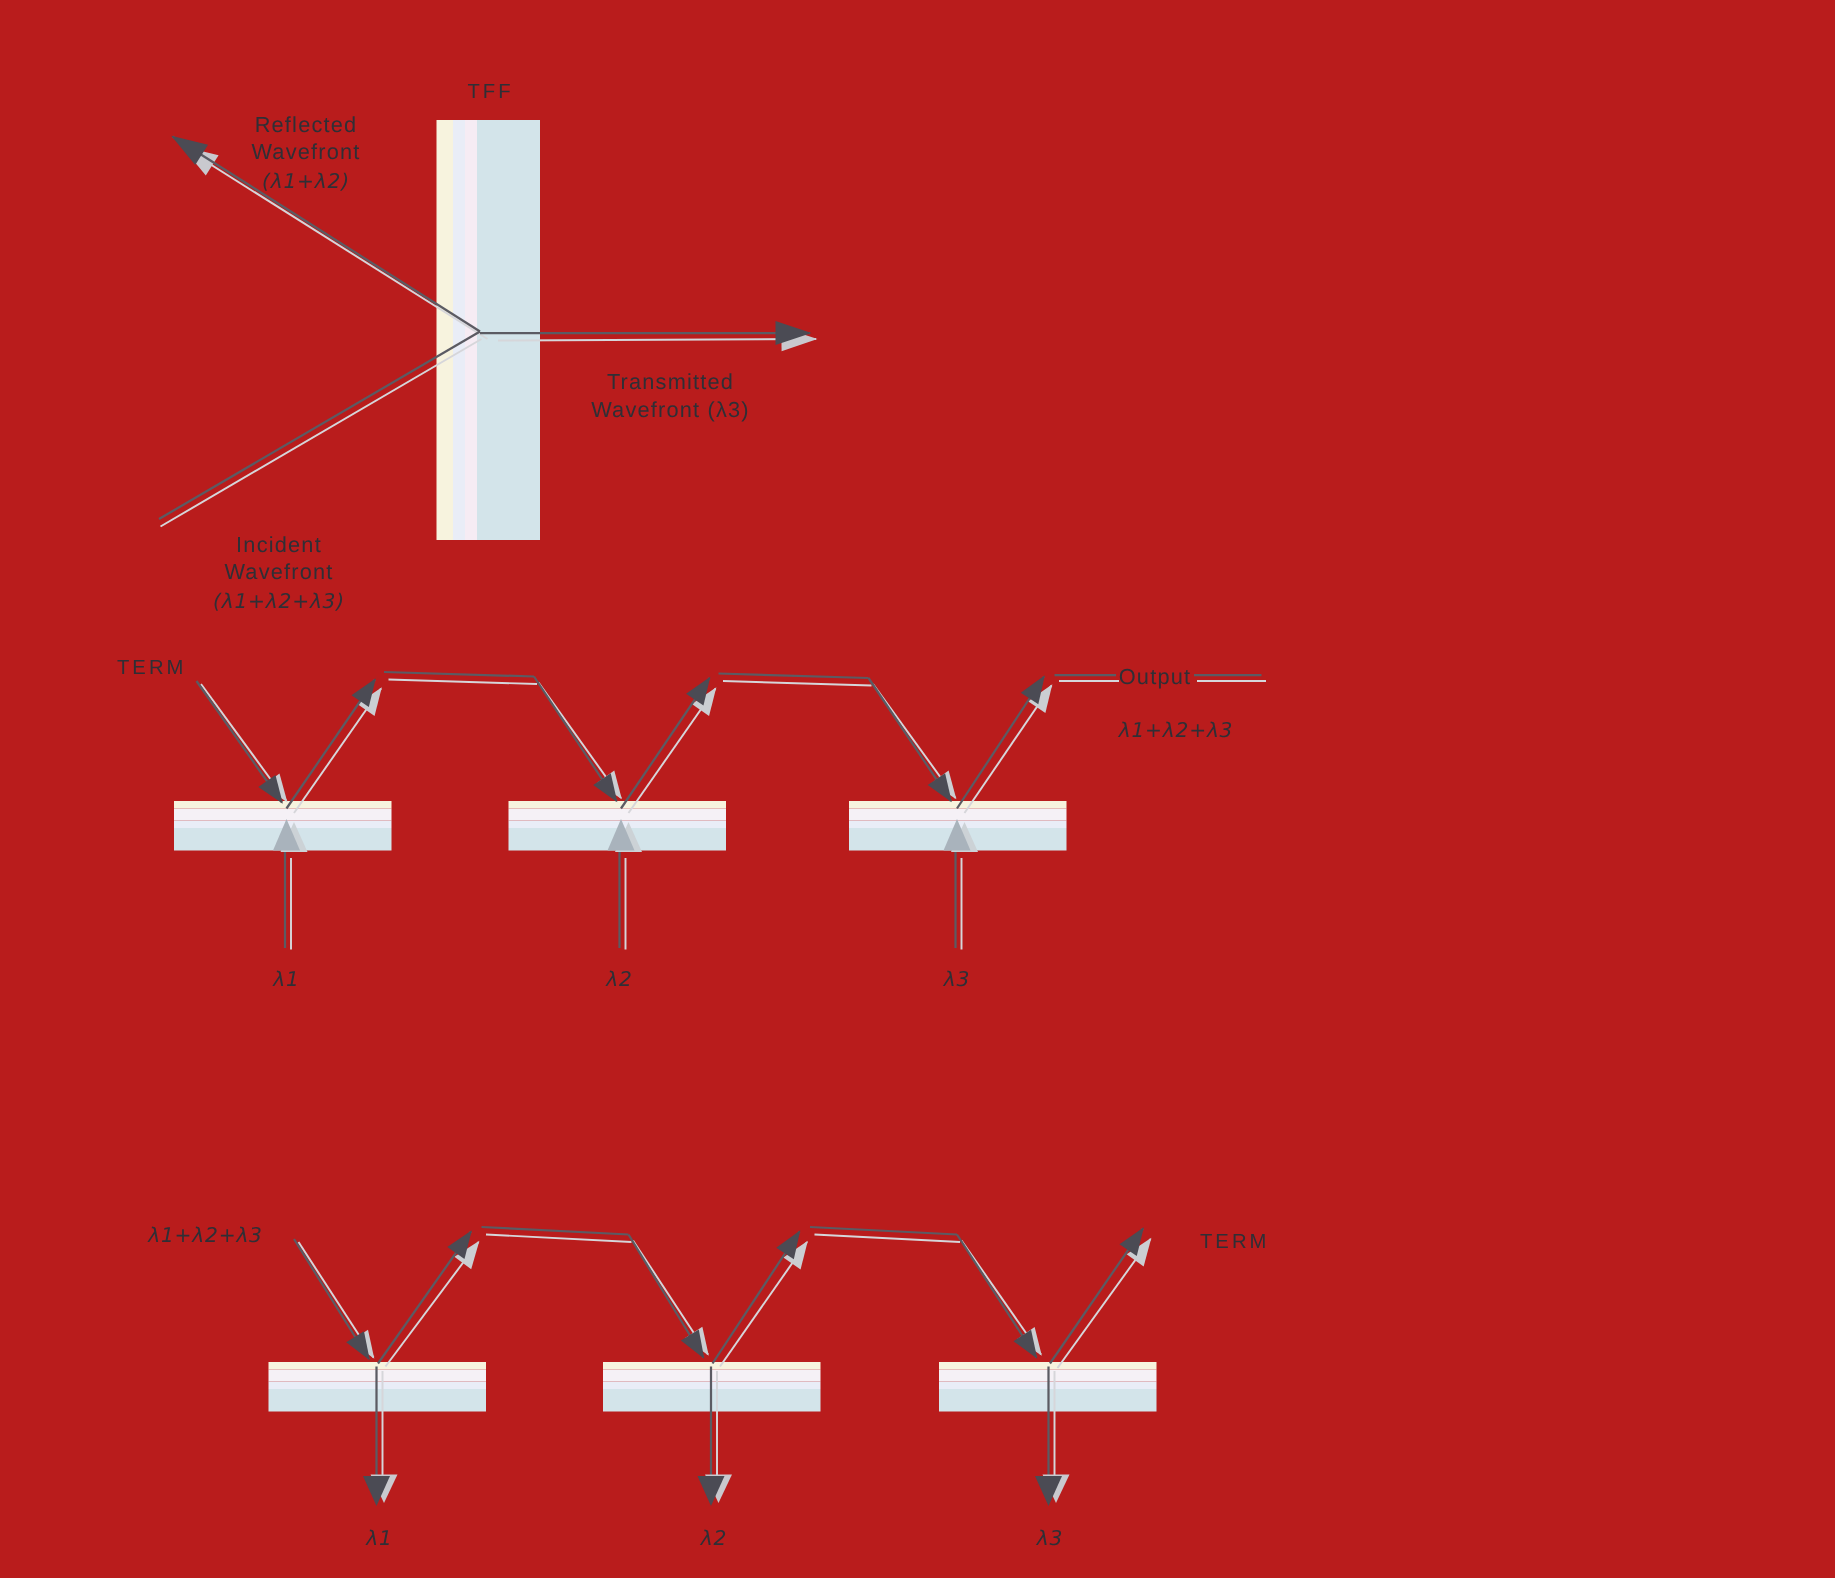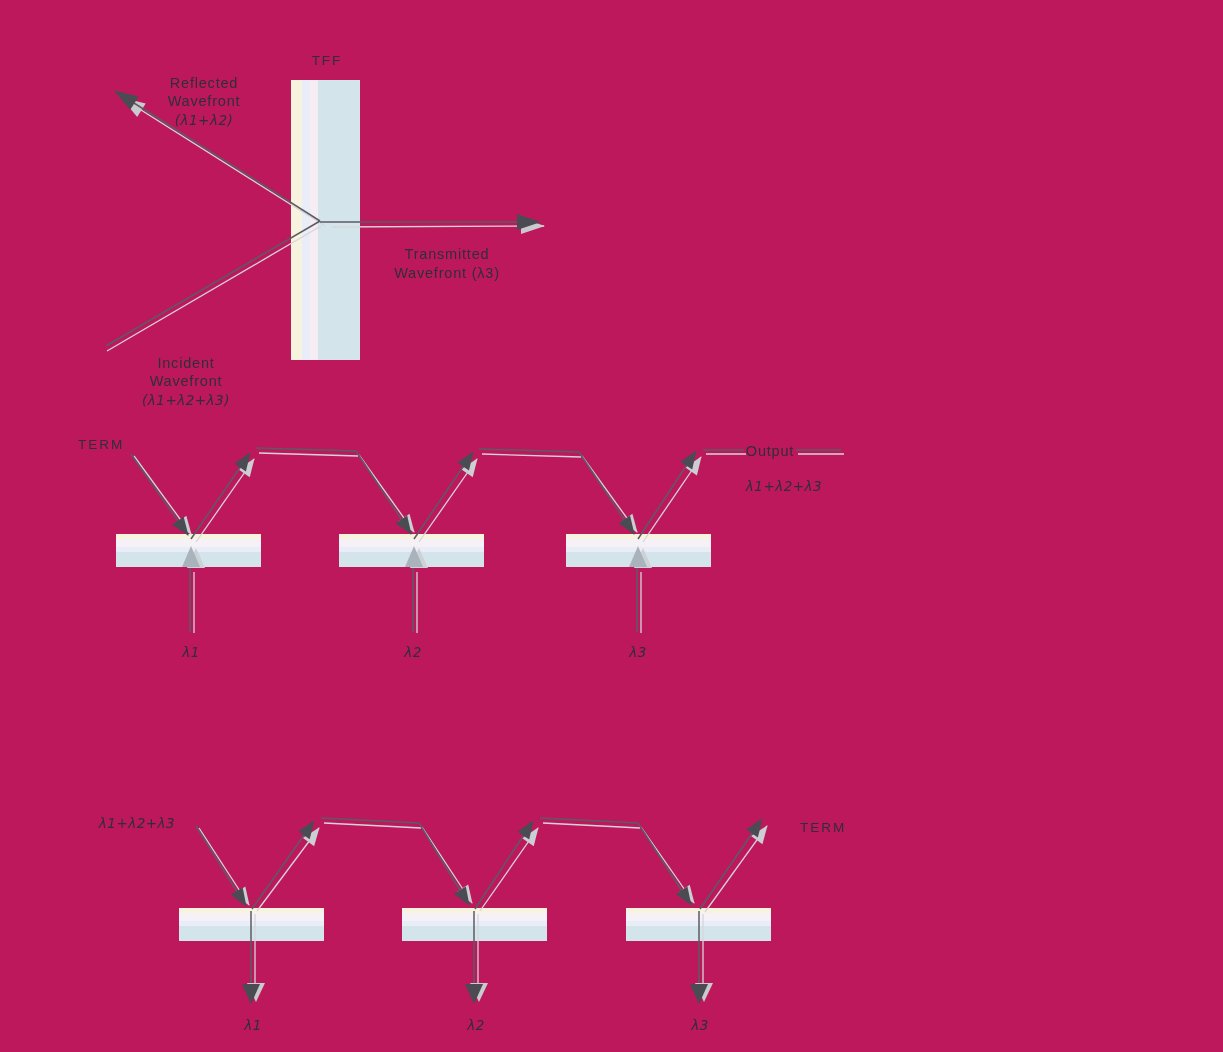--- a/index.html
+++ b/index.html
@@ -1,16 +1,16 @@
 <!DOCTYPE html>
 <html><head>
 <meta charset="utf-8">
 <style>
   html,body{margin:0;padding:0;background:#ffffff;}
-  .canvas{position:relative;width:1223px;height:1052px;background:#be185d;overflow:hidden;
+  .canvas{position:relative;width:1223px;height:1052px;background:#b91c1c;overflow:hidden;
           font-family:"Liberation Sans",sans-serif;text-decoration:underline;}
   svg{position:absolute;left:0;top:0;}
   text{fill:#2f2f36;}
   .cap{font-family:"Liberation Sans",sans-serif;font-size:13.5px;letter-spacing:2px;}
   .lbl{font-family:"Liberation Sans",sans-serif;font-size:14.5px;letter-spacing:0.8px;}
   .lam{font-family:"DejaVu Sans",sans-serif;font-style:italic;font-size:13.5px;letter-spacing:0.5px;}
   .mid{text-anchor:middle;}
   .ray{stroke:#5b5b63;stroke-width:1.5;fill:none;}
   .rayshadow{stroke:#d6d6da;stroke-width:1.3;fill:none;}
 </style>

